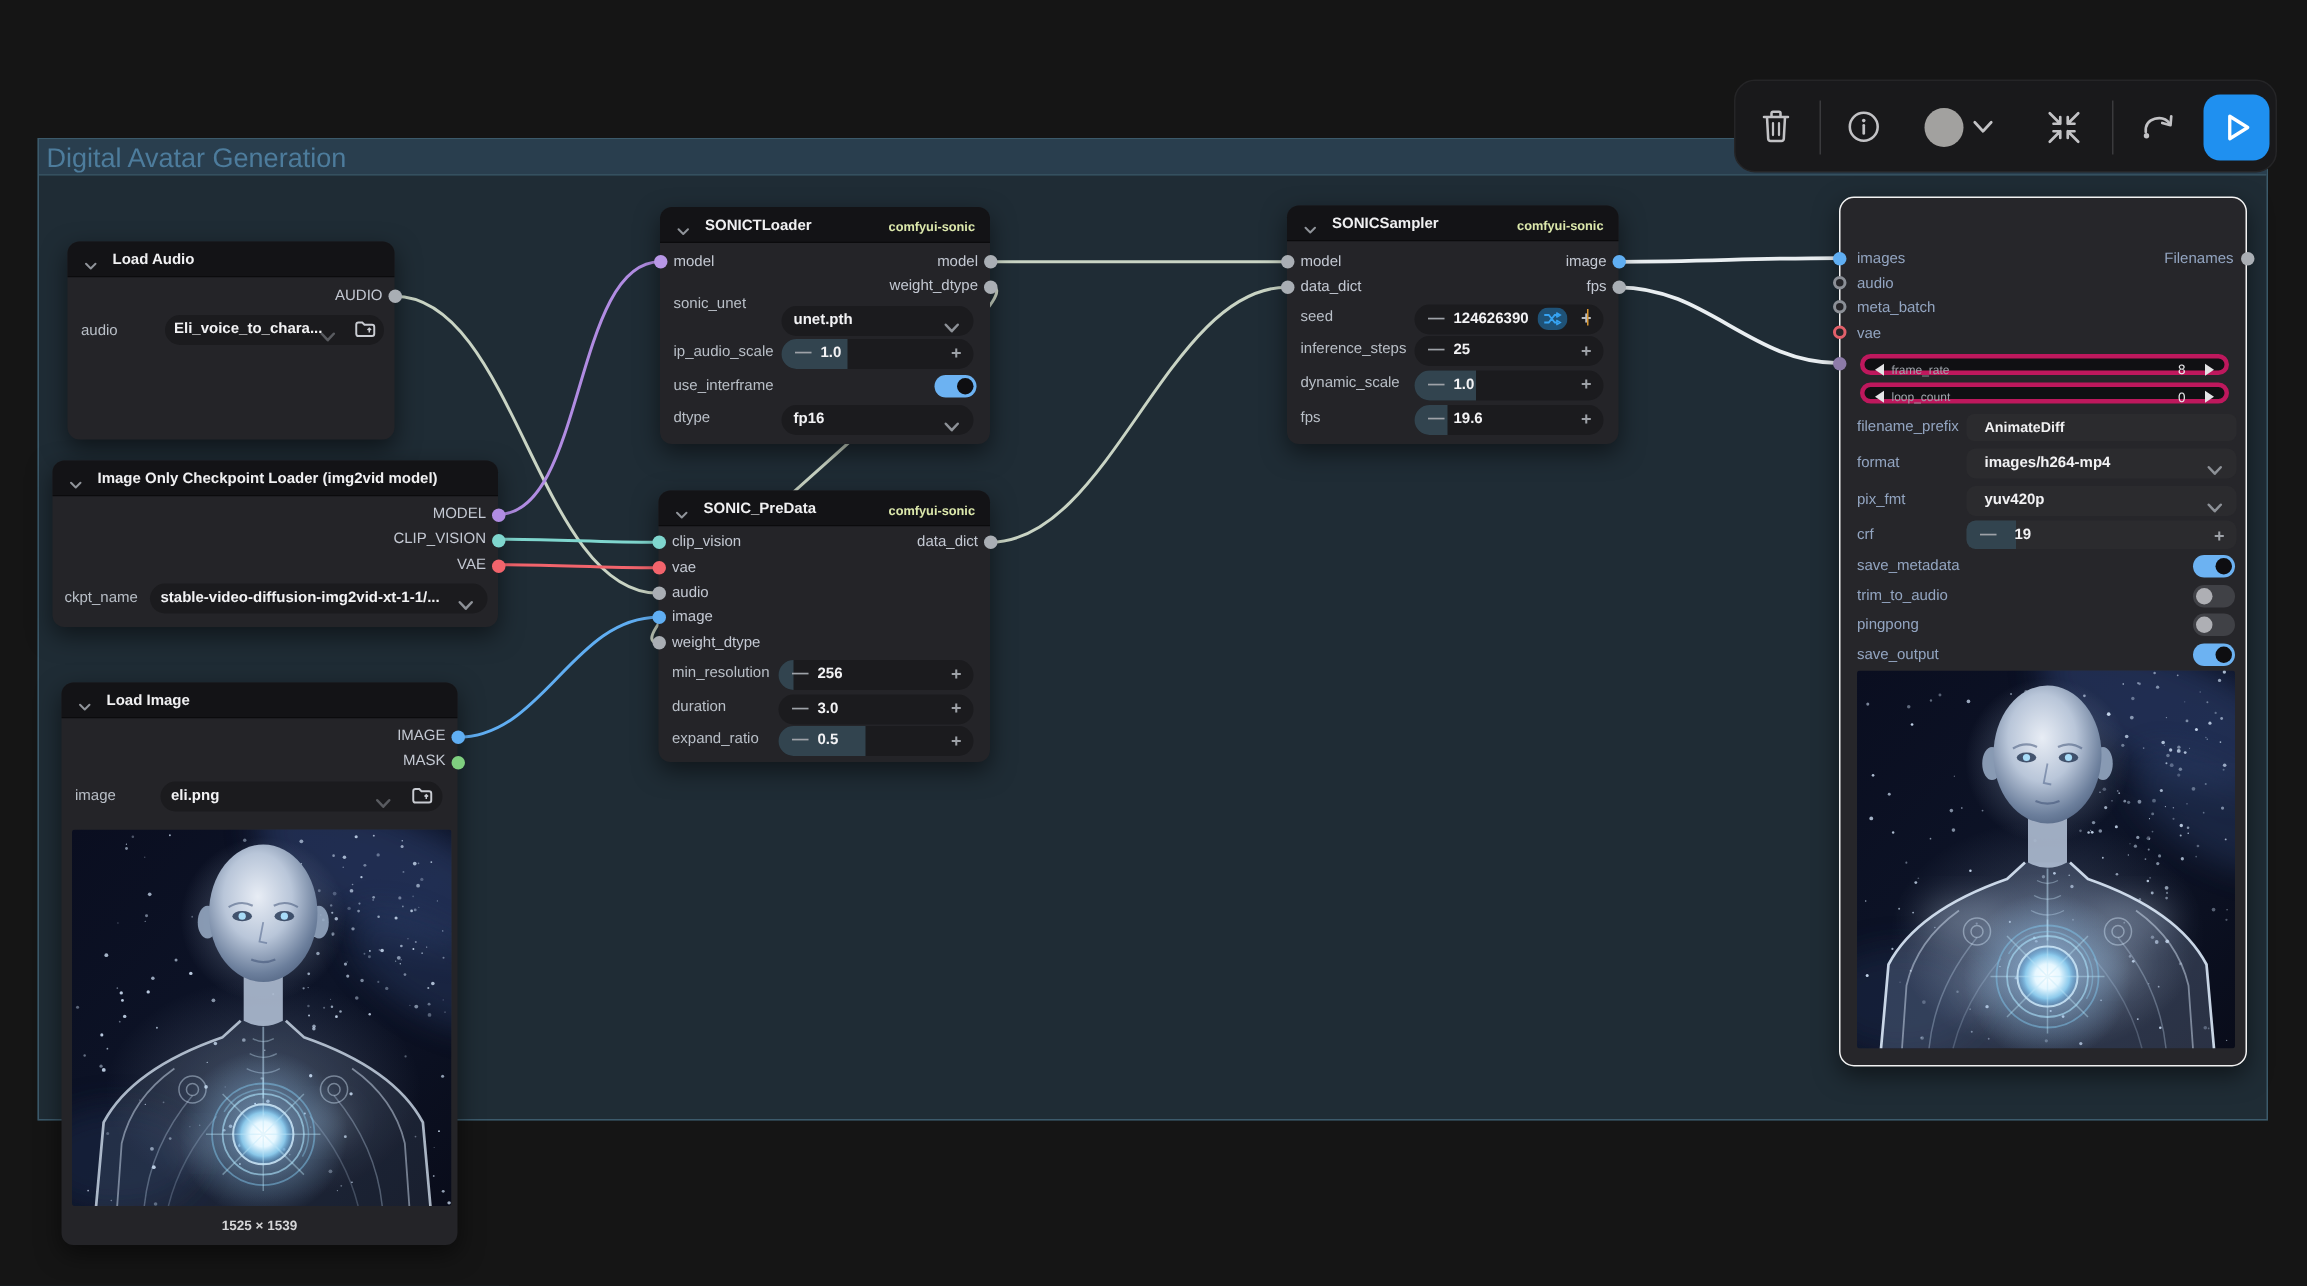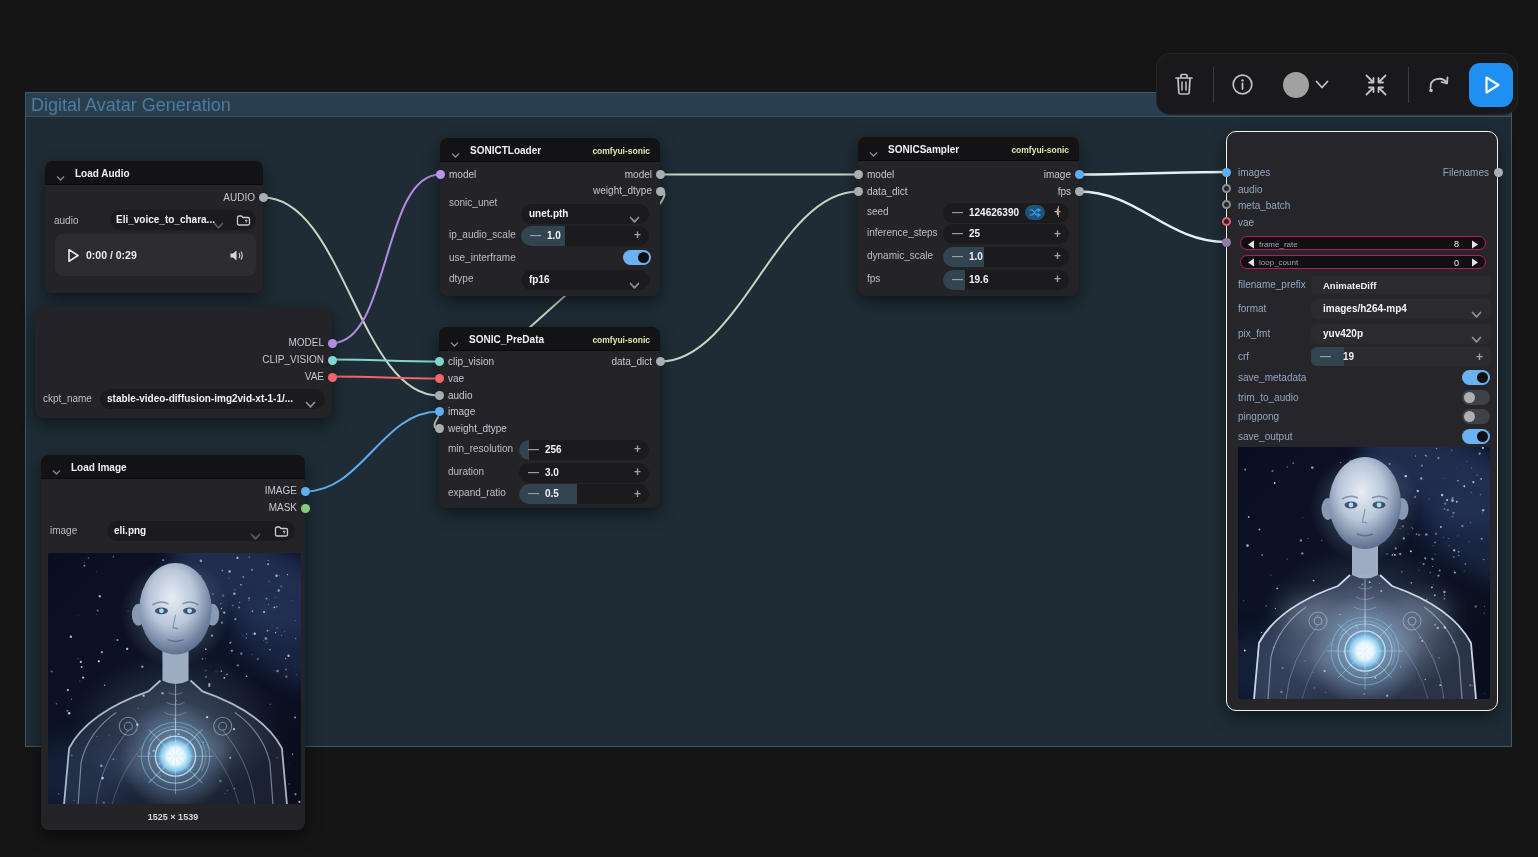--- a/index.html
+++ b/index.html
@@ -24,21 +24,21 @@
 .pplus{position:absolute;right:8px;top:2.5px;font-size:12px;font-weight:bold;color:#9ea2a8}
 .pchev{position:absolute;right:9px;top:6px}
 .bluefill{position:absolute;left:0;top:0;bottom:0;background:#32444f;border-radius:10px 0 0 10px}
 .toggle{position:absolute;width:28px;height:15px;border-radius:7.5px}
 .ton{background:#6cb2f2}
 .ton .knob{position:absolute;right:2px;top:2px;width:11px;height:11px;border-radius:50%;background:#0e0e11}
 .toff{background:#404146}
 .toff .knob{position:absolute;left:2px;top:2px;width:11px;height:11px;border-radius:50%;background:#aeafb4}
 .toolbar{position:absolute;left:1156px;top:53px;width:362px;height:62px;background:#19191b;border-radius:14px;border:1px solid #252527}
 .sep{position:absolute;top:13px;width:1px;height:36px;background:#3a3a3d}
-.combo{position:absolute;height:14px;border:1px solid #be185d;border-radius:8px;background:#101013}
+.combo{position:absolute;height:14px;border:3px solid #be185d;border-radius:8px;background:#101013}
 .combol{position:absolute;font-size:8px;color:#9fa4ab;white-space:nowrap}
 </style></head>
 <body>
 <div id="stage">
 <div class="group">
       <div class="grouphead"></div>
       <div class="grouptitle">Digital Avatar Generation</div>
     </div>
 <svg class="wires" width="1538" height="857" viewBox="0 0 1538 857">
 <path d="M263,197.5 C343,197.5 359,395.5 439,395.5" stroke="#c9d4c4" stroke-width="2" fill="none"></path>
@@ -65,32 +65,28 @@
  <div class="pill" style="left:65px;top:49px;width:146px">
    <div class="pval" style="left:6px">Eli_voice_to_chara...</div>
    <span style="position:absolute;right:32px;top:6px;opacity:.55"><svg width="11" height="8" viewBox="0 0 11 8">
             <path d="M1.5,1.5 L5.5,5.8 L9.5,1.5" stroke="#8d9197" stroke-width="1.7" fill="none" stroke-linecap="round" stroke-linejoin="round"></path>
           </svg></span>
    <span style="position:absolute;right:5px;top:3px"><svg width="15" height="13" viewBox="0 0 15 13">
             <path d="M1.5,3.5 Q1.5,2 3,2 L5.5,2 L7,3.5 L12,3.5 Q13.5,3.5 13.5,5 L13.5,9.5 Q13.5,11 12,11 L3,11 Q1.5,11 1.5,9.5 Z" fill="none" stroke="#c9ccd2" stroke-width="1.3"></path>
             <path d="M10.2,8.6 L10.2,6 M9,7 L10.2,5.8 L11.4,7" stroke="#c9ccd2" stroke-width="1" fill="none"></path>
           </svg></span>
  </div>
- <div style="position:absolute;left:10px;top:73px;width:201px;height:42px;background:#2d2d31;border-radius:8px">
-   <svg style="position:absolute;left:12px;top:14px" width="13" height="15" viewBox="0 0 13 15">
-          <path d="M2,1.8 L11,7.5 L2,13.2 Z" fill="none" stroke="#e8e8ea" stroke-width="1.6" stroke-linejoin="round"></path>
-        </svg>
-   <div style="position:absolute;left:31px;top:15px;font-size:10.5px;font-weight:bold;color:#ececee">0:00 / 0:29</div>
-   <svg style="position:absolute;right:12px;top:15px" width="15" height="13" viewBox="0 0 15 13">
-          <path d="M1.5,4.5 L4,4.5 L7.5,1.5 L7.5,11.5 L4,8.5 L1.5,8.5 Z" fill="#d8d8da"></path>
-          <path d="M10,4 Q11.5,6.5 10,9 M12,2.5 Q14.5,6.5 12,10.5" stroke="#d8d8da" stroke-width="1.1" fill="none"></path>
-        </svg>
- </div>
 </div>
 <div class="node" style="left:35px;top:307px;width:297px;height:111px">
+ <div class="nhead">
+        <span class="chev"><svg width="9" height="9" viewBox="0 0 10 10">
+            <path d="M1.5,3.2 L5,6.6 L8.5,3.2" stroke="#90949a" stroke-width="1.5" fill="none" stroke-linecap="round" stroke-linejoin="round"></path>
+          </svg></span>
+        <span class="ntitle">Image Only Checkpoint Loader (img2vid model)</span>
+      </div>
  <div class="ior" style="top:30px">MODEL</div>
  <div class="ior" style="top:47px">CLIP_VISION</div>
  <div class="ior" style="top:64px">VAE</div>
  <div class="wlabel" style="left:8px;top:86px">ckpt_name</div>
  <div class="pill" style="left:65px;top:82px;width:225px">
    <div class="pval" style="left:7px">stable-video-diffusion-img2vid-xt-1-1/...</div>
    <span class="pchev"><svg width="11" height="8" viewBox="0 0 11 8">
             <path d="M1.5,1.5 L5.5,5.8 L9.5,1.5" stroke="#8d9197" stroke-width="1.7" fill="none" stroke-linecap="round" stroke-linejoin="round"></path>
           </svg></span>
  </div>

